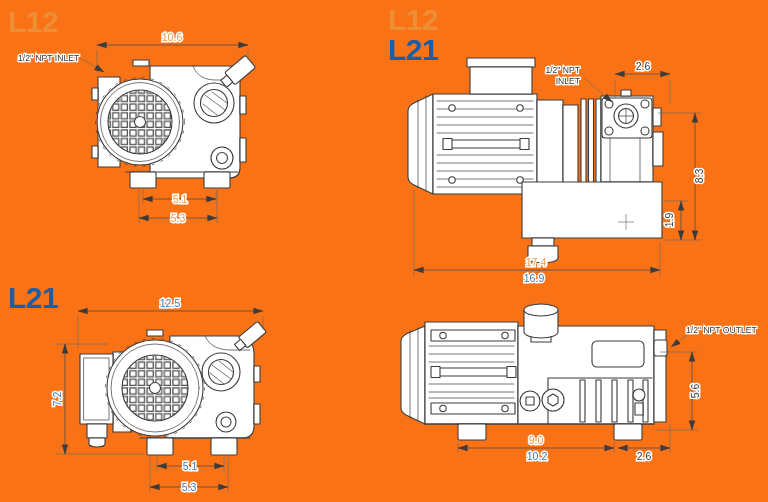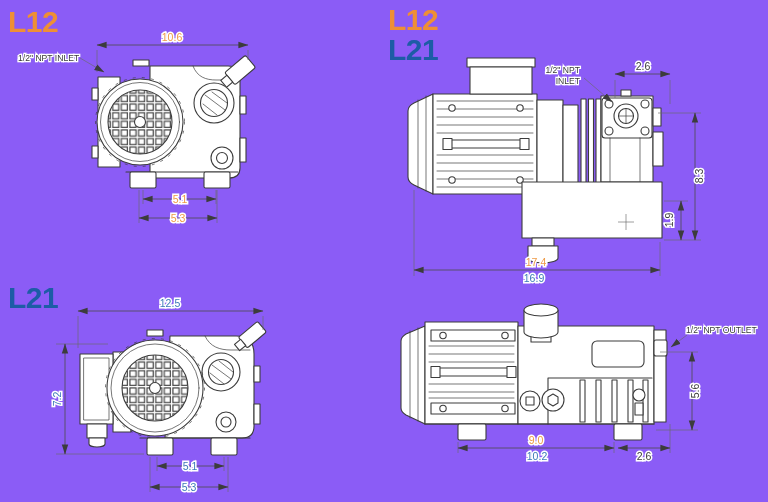--- a/index.html
+++ b/index.html
@@ -1,16 +1,16 @@
 <!DOCTYPE html>
 <html><head>
 <meta charset="utf-8">
 <style>
   html,body{margin:0;padding:0;background:#ffffff;}
-  .sheet{position:relative;width:768px;height:502px;background:#8b5cf6;overflow:hidden;}
+  .sheet{position:relative;width:768px;height:502px;background:#f97316;overflow:hidden;}
   svg{display:block;}
   .ln  {fill:none;stroke:#3c3c3c;stroke-width:1.1;stroke-linejoin:round;stroke-linecap:round;}
   .lnf {fill:#ffffff;stroke:#3c3c3c;stroke-width:1.1;stroke-linejoin:round;}
   .thin{stroke-width:0.7;}
   .dim {fill:none;stroke:#4b4b4b;stroke-width:0.8;}
   .ext {fill:none;stroke:#6b6b6b;stroke-width:0.65;}
   .dt  {font-family:"Liberation Sans",sans-serif;font-size:10.5px;fill:#3c3c3c;
         text-anchor:middle;paint-order:stroke;stroke:#ffffff;stroke-width:3px;}
   .dt.o{fill:#EE9A45;}
   .dt.b{fill:#3D7AB8;}

